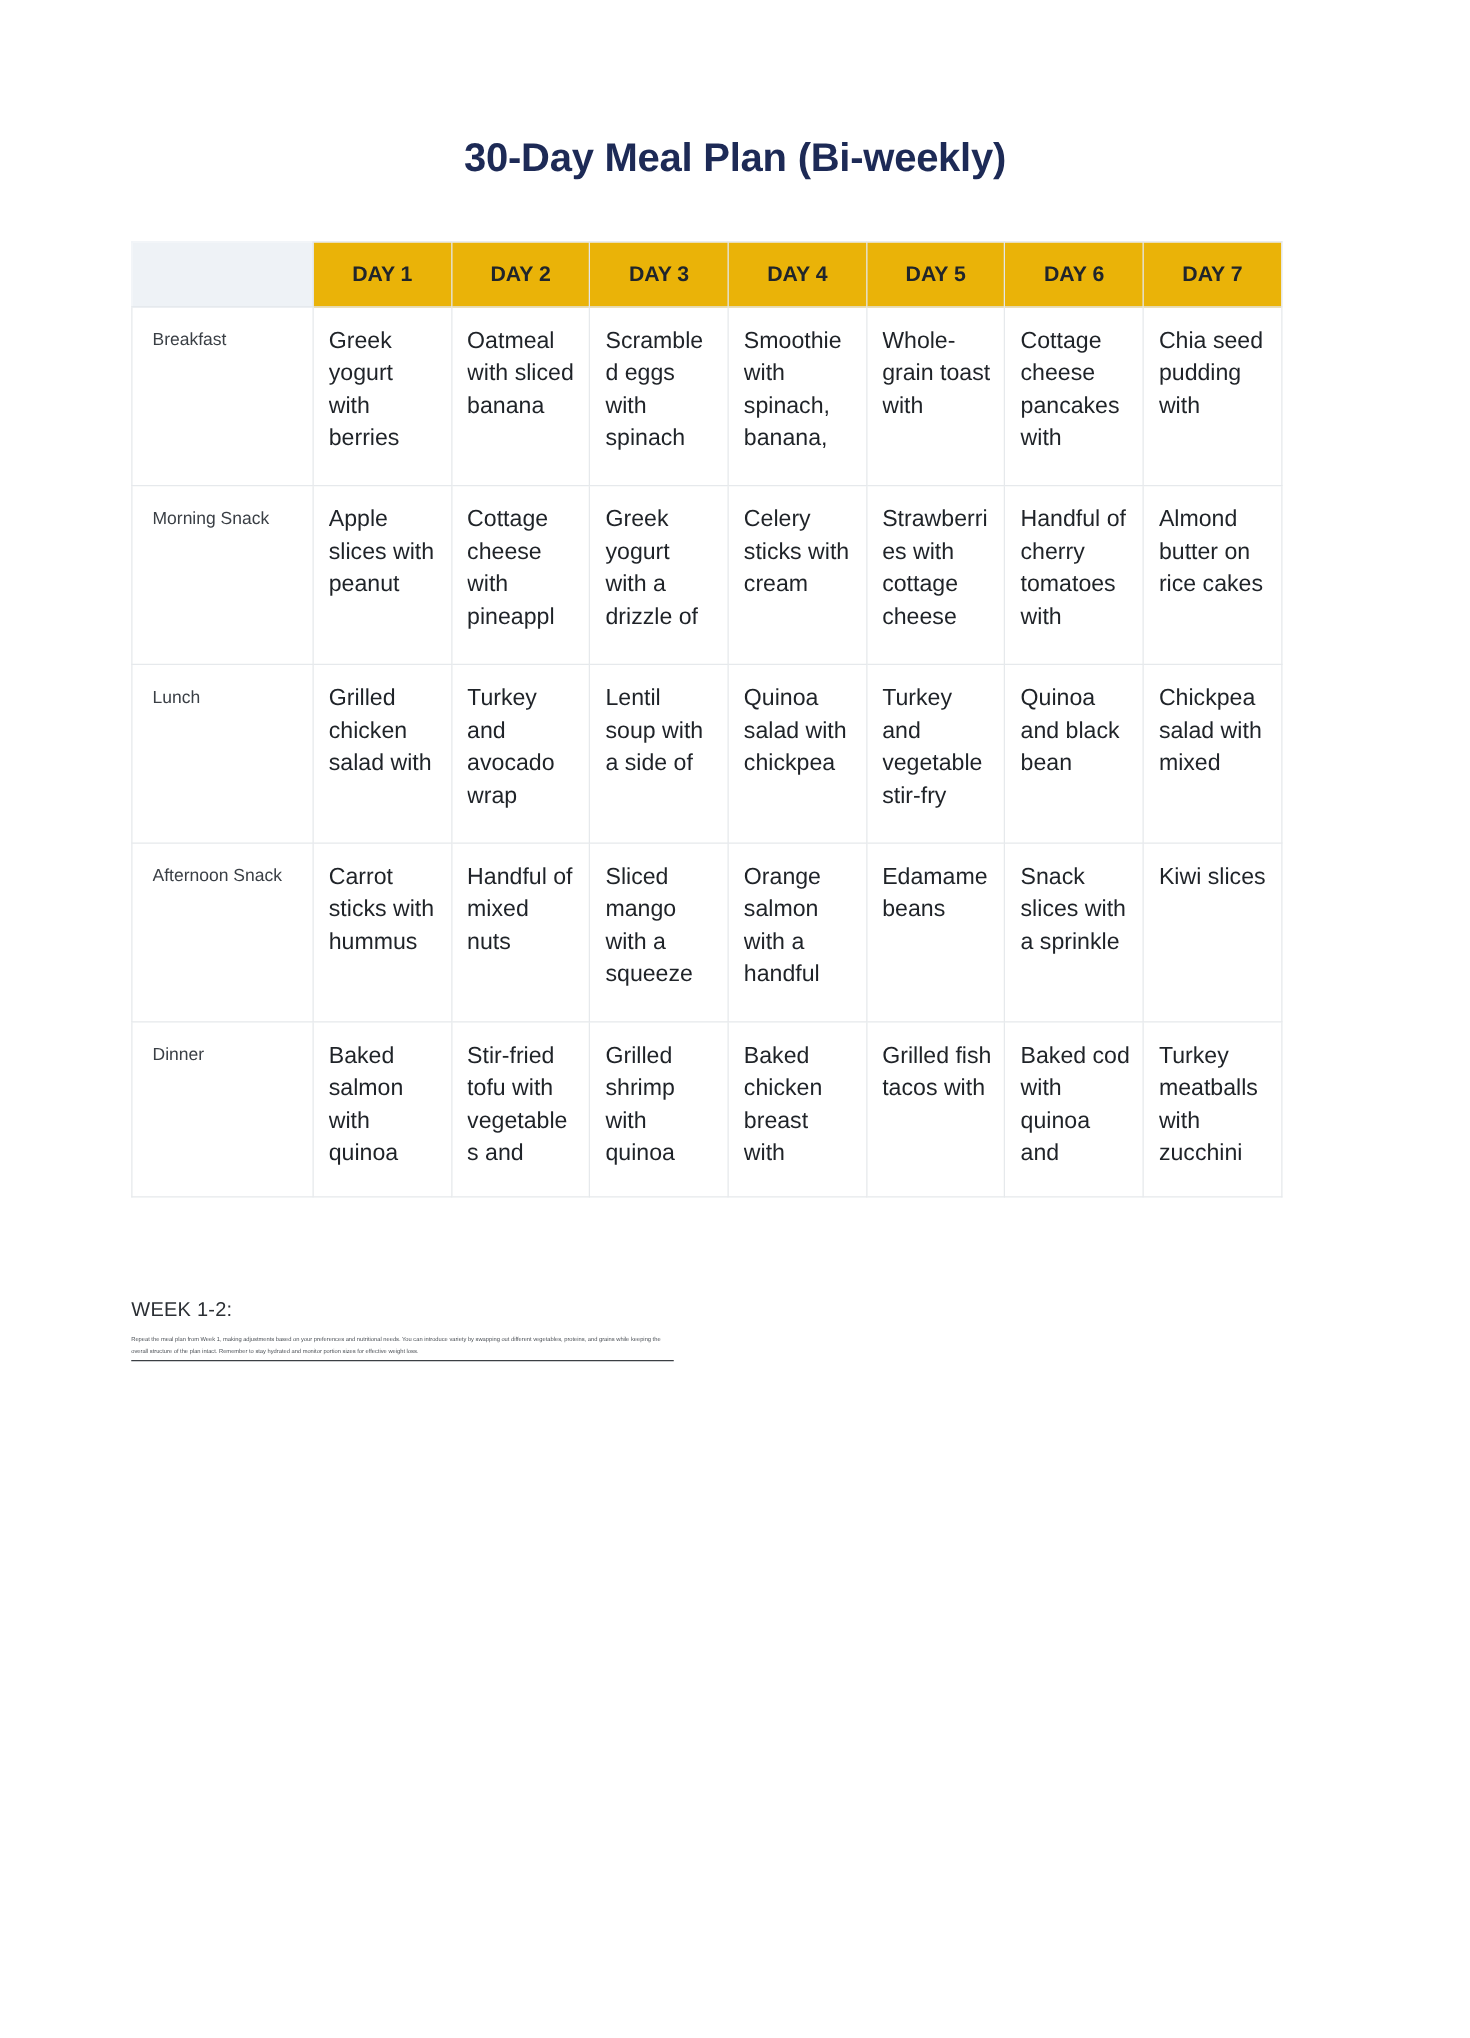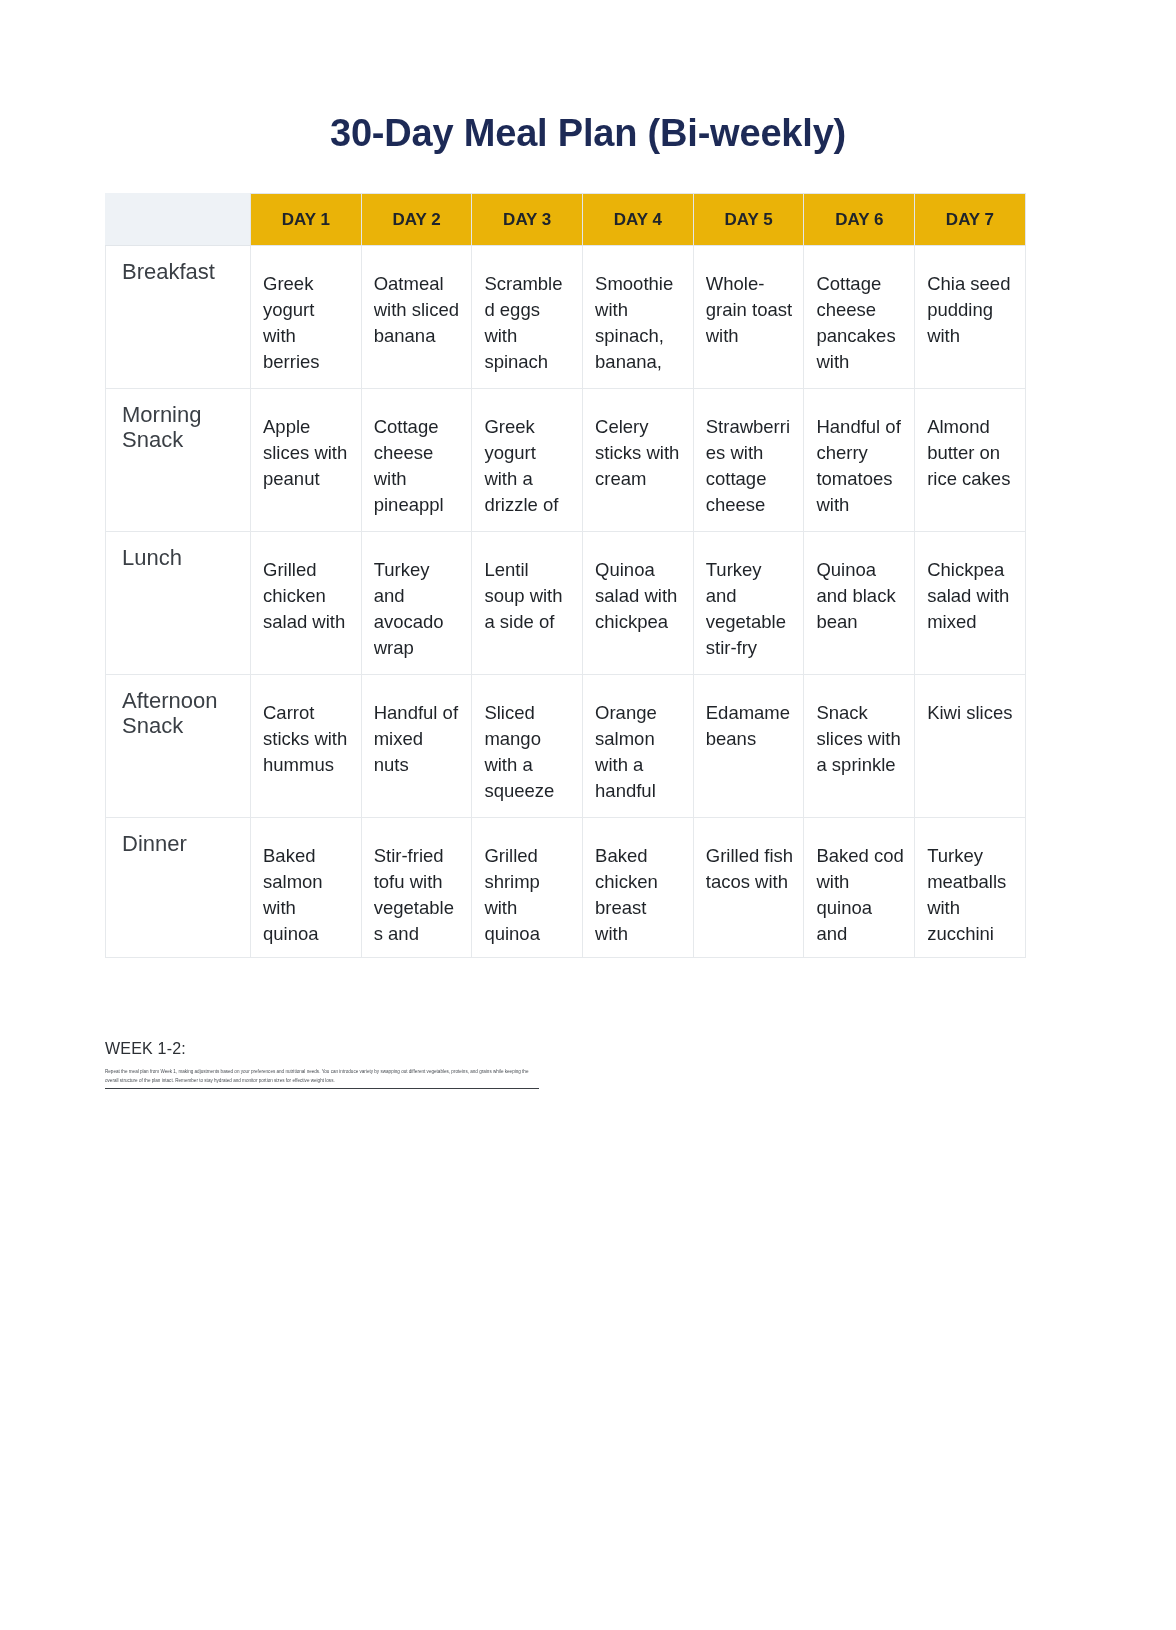--- a/index.html
+++ b/index.html
@@ -22,21 +22,21 @@
     background: #ffffff;
   }
 
   
   .doc-title {
     position: absolute;
     left: 0;
     right: 0;
     top: 86px;
     text-align: center;
-    font-size: 38px;
+    font-size: 32px;
     font-weight: bold;
     color: #1d2a56;
     letter-spacing: -0.2px;
     line-height: 1.2;
   }
 
   
   .plan-table-wrap {
     position: absolute;
     left: 105px;
@@ -76,33 +76,32 @@
     padding: 13px 10px 6px 12px;
     box-sizing: border-box;
     font-size: 18.5px;
     line-height: 26px;
     color: #1f2328;
     overflow: hidden;
     word-break: break-word;
   }
   tbody td.row-label {
     color: #3a3f45;
-    font-size: 22px;
+    font-size: 14px;
     line-height: 25px;
     padding-left: 16px;
     overflow: hidden;
   }
   tbody tr:last-child td { height: 140px; }
 
   
   .cell-clip {
     display: block;
     max-height: 104px;
     overflow: hidden;
-    margin-top: 12px;
   }
   .label-clip {
     display: block;
     max-height: 104px;
     overflow: hidden;
   }
 
   
   .footer {
     position: absolute;

